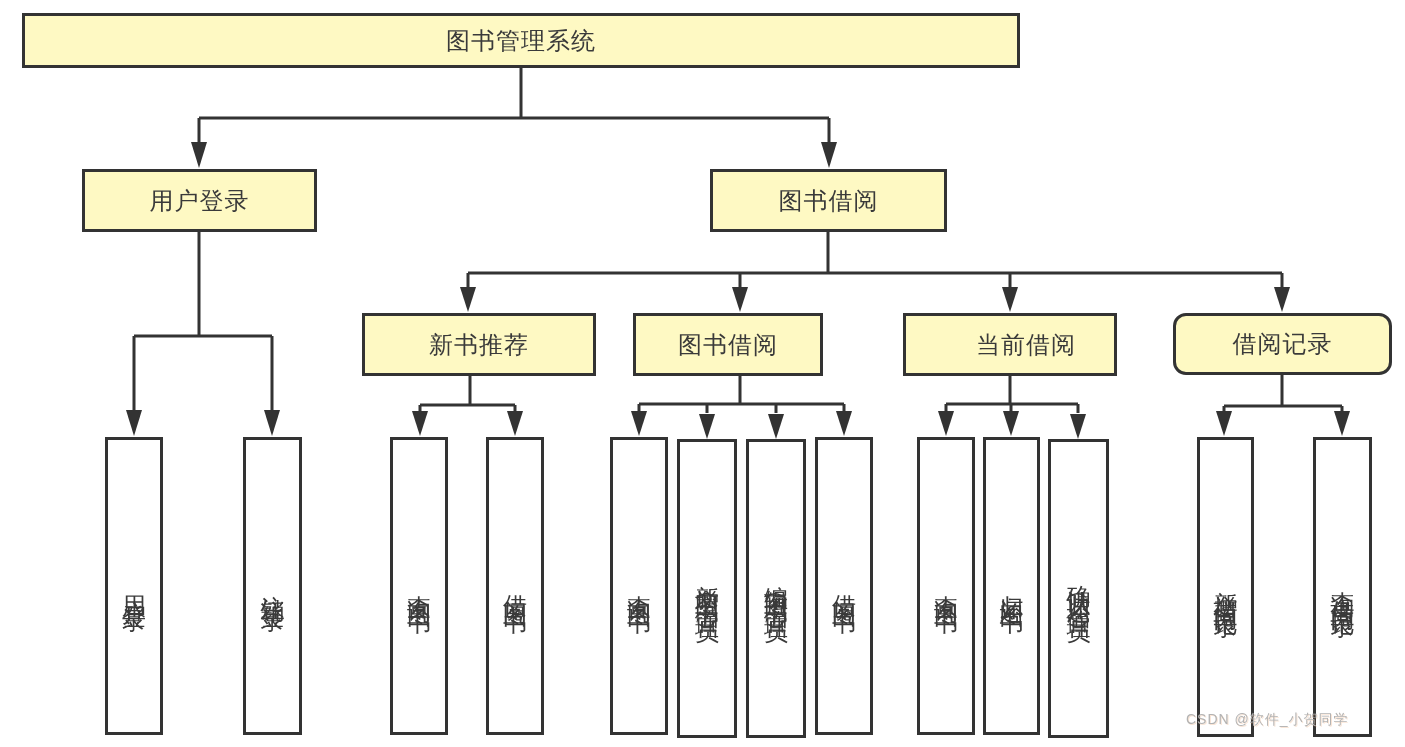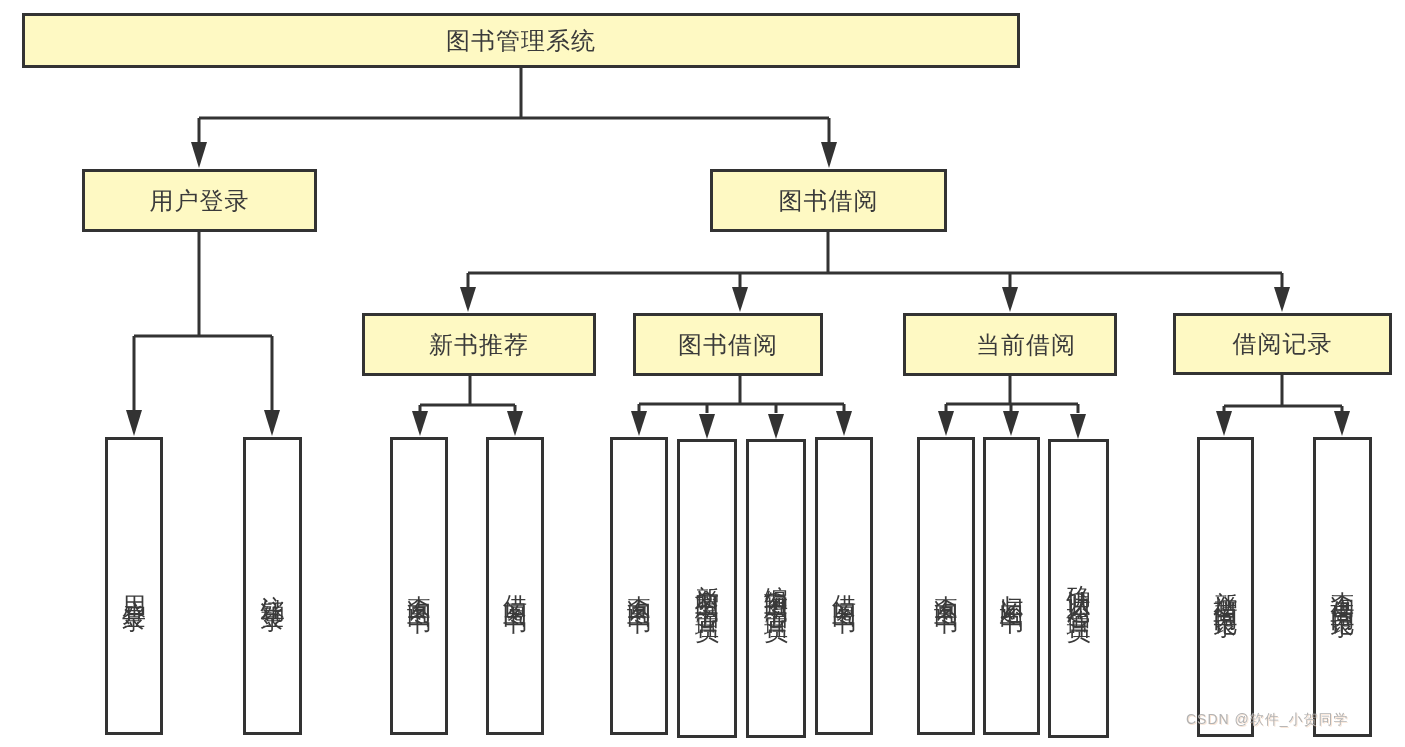--- a/index.html
+++ b/index.html
@@ -127,21 +127,21 @@
 
   <div class="hbox" style="left:362px; top:313px; width:234px; height:63px;">
     <span>新书推荐</span>
   </div>
   <div class="hbox" style="left:633px; top:313px; width:190px; height:63px;">
     <span>图书借阅</span>
   </div>
   <div class="hbox" style="left:903px; top:313px; width:214px; height:63px;padding-left:32px;">
     <span>当前借阅</span>
   </div>
-  <div class="hbox" style="left:1173px; top:313px; width:219px; height:62px;">
+  <div class="hbox" style="left:1173px; top:313px; width:219px; height:62px;border-radius:13px;">
     <span>借阅记录</span>
   </div>
 
   <div class="vbox" style="left:105px; width:58px;">
     <span class="vtext">用户登录</span>
   </div>
   <div class="vbox" style="left:243px; width:59px;">
     <span class="vtext">注销登录</span>
   </div>
 

